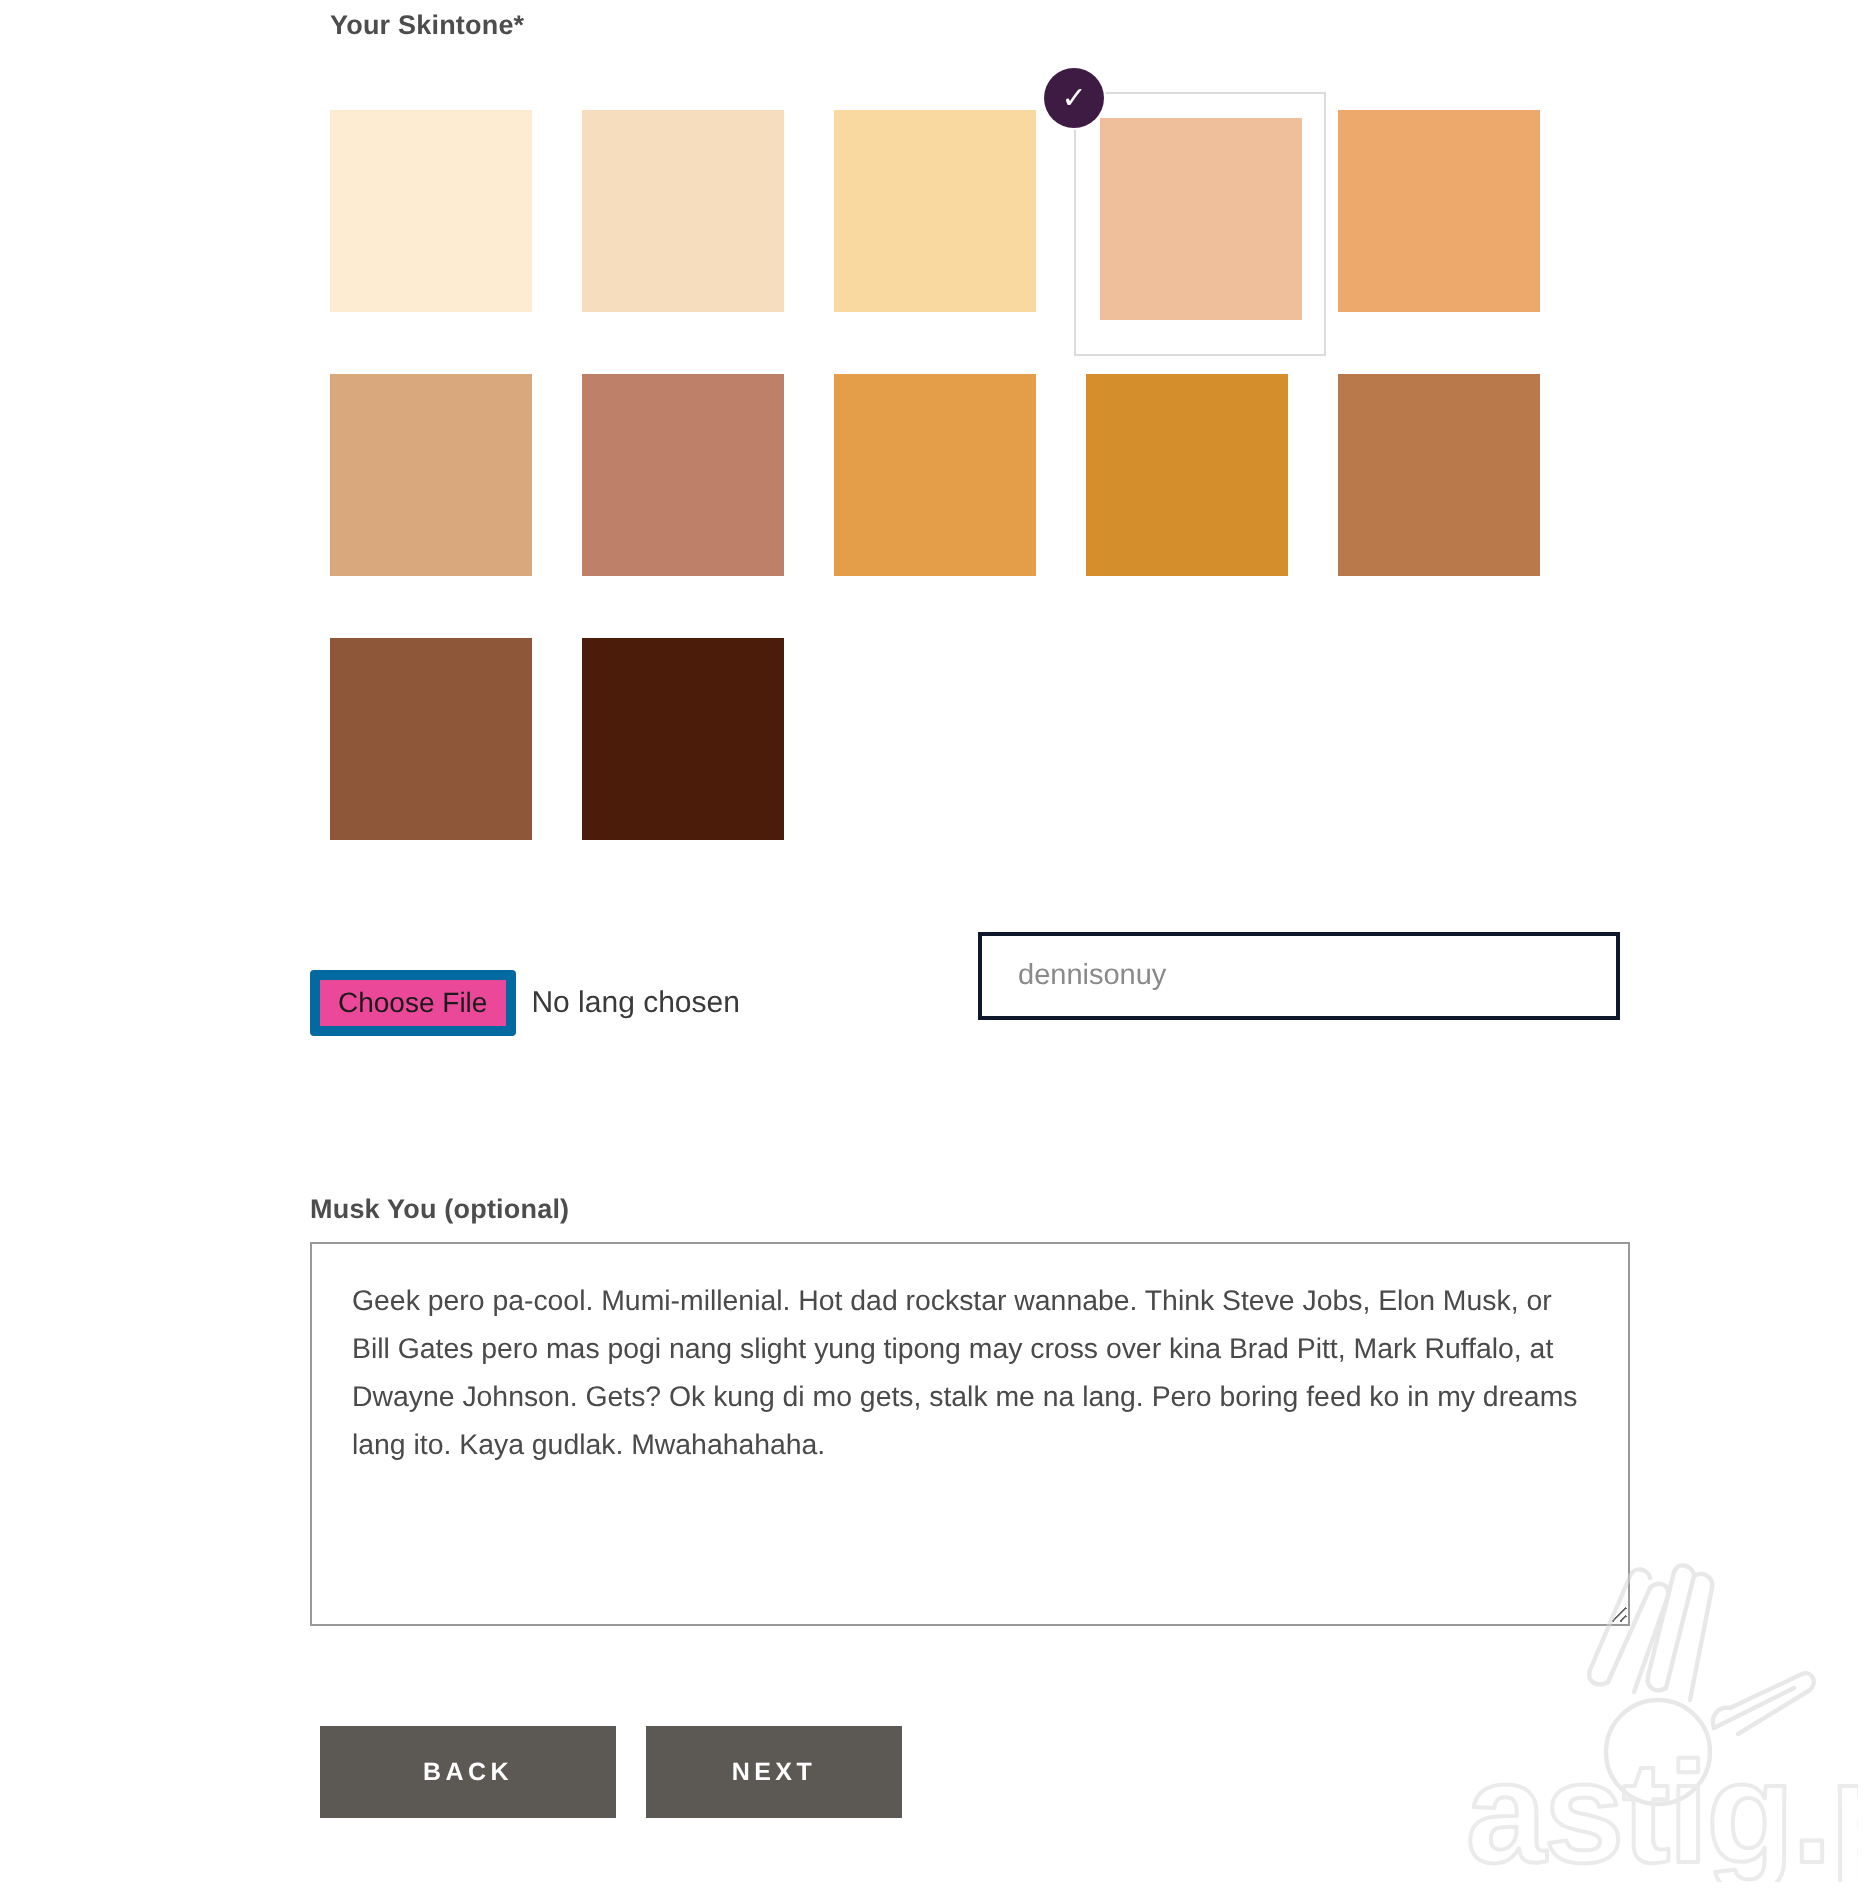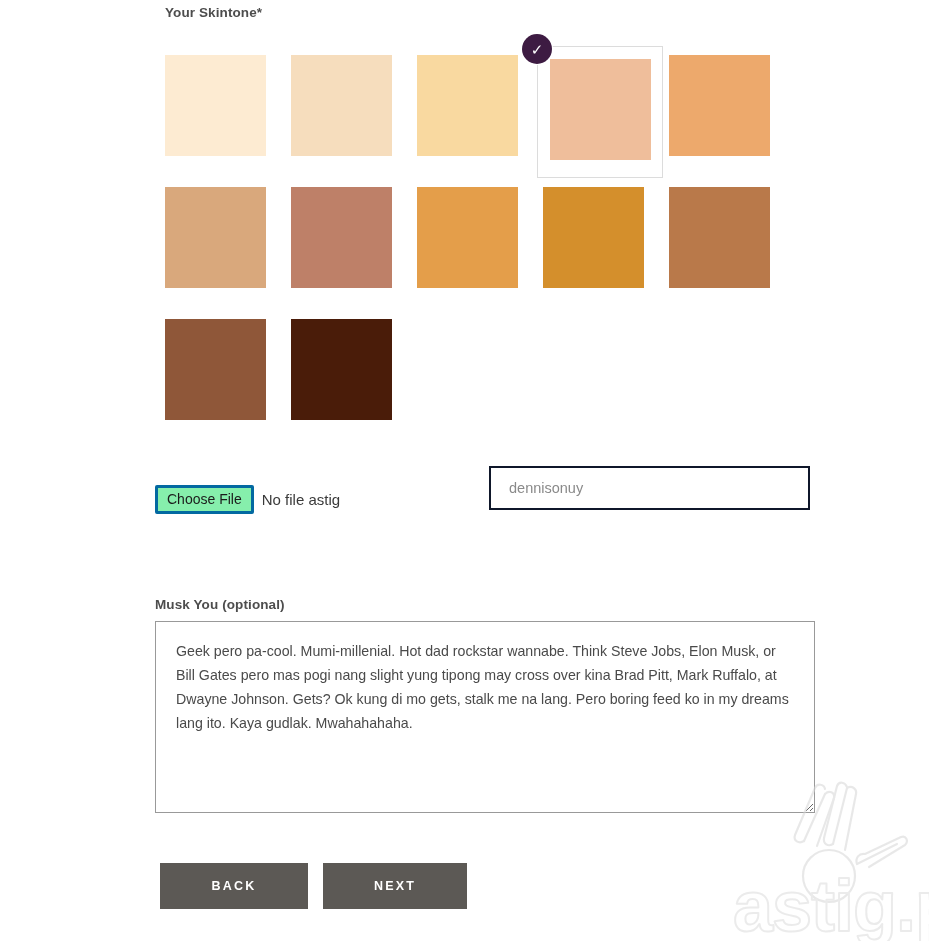--- a/index.html
+++ b/index.html
@@ -110,22 +110,22 @@
     width: 330px;
   }
   .file-input-row {
     display: flex;
     align-items: center;
     font-size: 14px;
     color: #3c3c3c;
     margin-top: 12px;
   }
   .choose-file-btn {
-    background: #86efac;
-    border: 3px solid #0369a1;
+    background: #ec4899;
+    border: 5px solid #0369a1;
     border-radius: 2px;
     padding: 3px 9px 4px 9px;
     font-size: 14px;
     font-family: "Liberation Sans", sans-serif;
     color: #1b1b1b;
     cursor: pointer;
     line-height: 1.15;
   }
   .no-file-text {
     margin-left: 8px;
@@ -189,21 +189,21 @@
     border: none;
     color: #ffffff;
     font-family: "Liberation Sans", sans-serif;
     font-size: 12.5px;
     font-weight: bold;
     letter-spacing: 2.2px;
     cursor: pointer;
     height: 46px;
   }
   .nav-button.back { width: 148px; }
-  .nav-button.next { width: 144px; }
+  .nav-button.next { width: 128px; }
 
   
   .watermark {
     position: absolute;
     right: 8px;
     bottom: 4px;
     width: 200px;
     height: 175px;
     pointer-events: none;
     opacity: 0.55;
@@ -256,21 +256,21 @@
           <div class="swatch" style="background: rgb(74, 28, 9);"></div>
         </div>
       </div>
   </section>
 
   <div class="mid-row">
 
     <div class="upload-block">
       <div class="file-input-row">
         <button class="choose-file-btn">Choose File</button>
-        <span class="no-file-text">No file astig</span>
+        <span class="no-file-text">No lang chosen</span>
       </div>
     </div>
 
     <div class="instagram-block">
       <input class="text-input" type="text" placeholder="dennisonuy" style="">
     </div>
   </div>
 
   <div class="about-block">
     <div class="field-label">Musk You (optional)</div>

